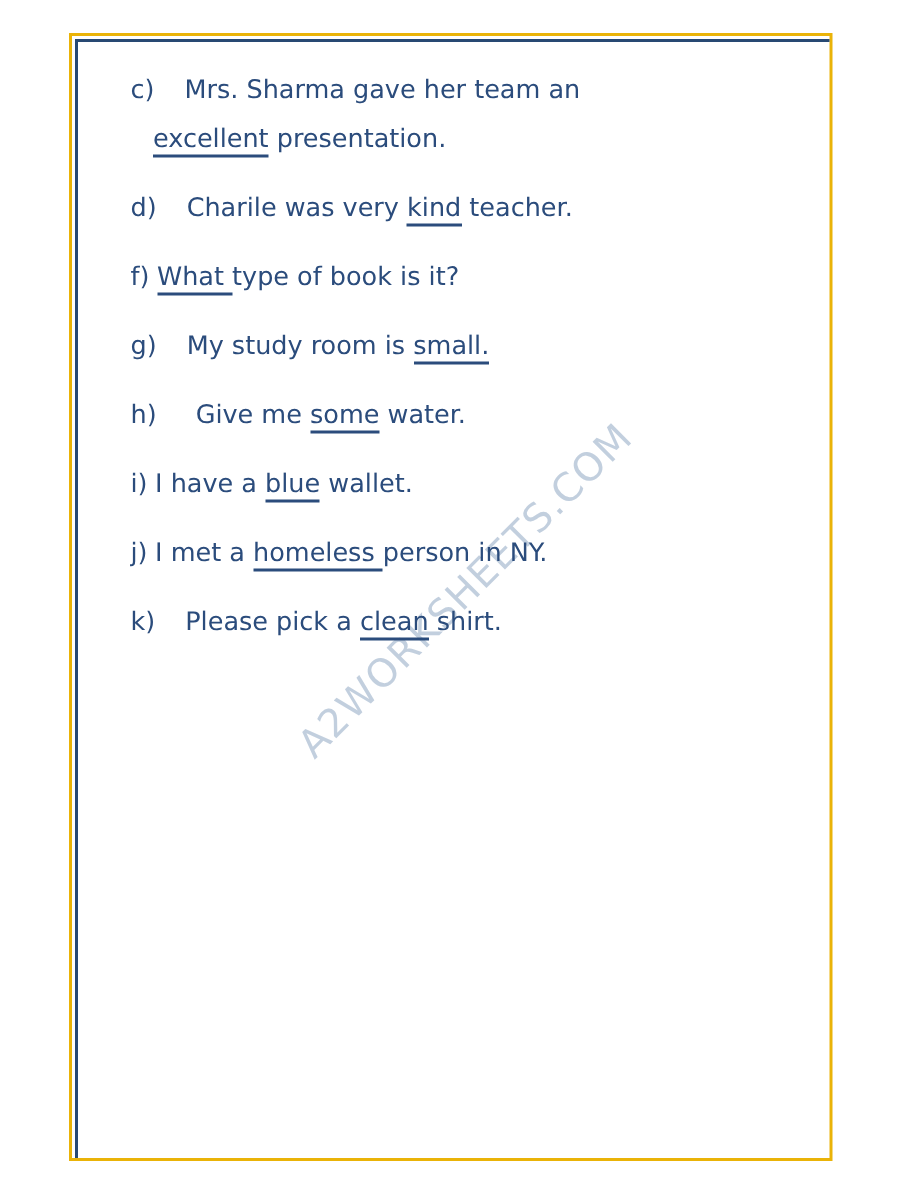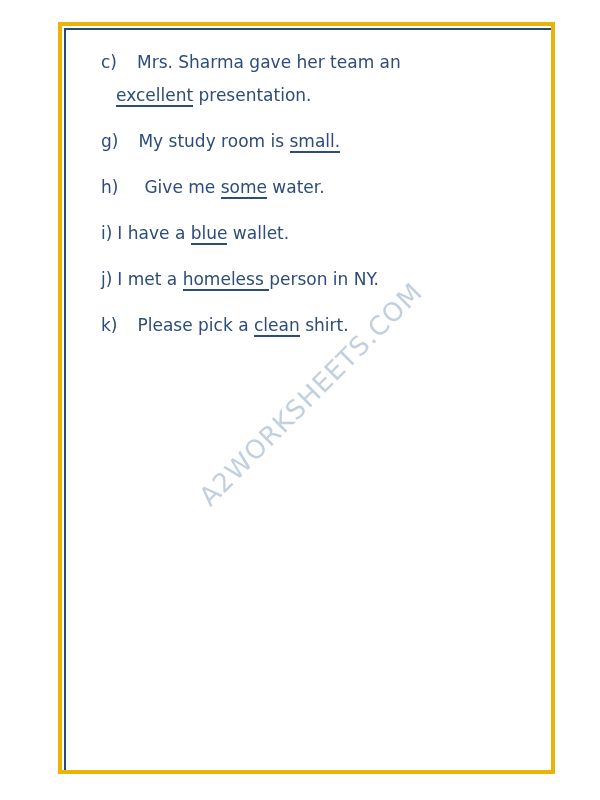--- a/index.html
+++ b/index.html
@@ -16,23 +16,22 @@
     width: 600px;
     height: 800px;
     background: #ffffff;
   }
   .frame {
     position: absolute;
     left: 46px;
     top: 22px;
     right: 45px;
     bottom: 26px;
-    border: 4px solid #eab308;
+    border: 2px solid #eab308;
     box-sizing: border-box;
-    margin-left: 12px;
   }
   
   .frame-inner {
     position: absolute;
     left: 2px;
     top: 2px;
     right: 0;
     bottom: 0;
     border-top: 2px solid #284973;
     border-left: 2px solid #284973;
@@ -81,20 +80,22 @@
 </head>
 <body>
 
 <div class="page">
   <div class="watermark">A2WORKSHEETS.COM</div>
 
   <div class="frame">
     <div class="frame-inner">
       <div class="sentence-list">
           <p class="gap-wide"><span class="item-label">c)</span><span>Mrs. Sharma gave her team an</span><br><span class="wrap-indent"></span><span class="answer-word">excellent</span><span> presentation.</span></p>
+          <p class="gap-wide"><span class="item-label">d)</span><span>Charile was very </span><span class="answer-word">kind</span><span> teacher.</span></p>
+          <p class="gap-narrow"><span class="item-label">f)</span><span class="answer-word">What&nbsp;</span><span>type of book is it?</span></p>
           <p class="gap-wide"><span class="item-label">g)</span><span>My study room is </span><span class="answer-word">small.</span></p>
           <p class="gap-xwide"><span class="item-label">h)</span><span>Give me </span><span class="answer-word">some</span><span> water.</span></p>
           <p class="gap-narrow"><span class="item-label">i)</span><span>I have a </span><span class="answer-word">blue</span><span> wallet.</span></p>
           <p class="gap-narrow"><span class="item-label">j)</span><span>I met a </span><span class="answer-word">homeless&nbsp;</span><span>person in NY.</span></p>
           <p class="gap-wide"><span class="item-label">k)</span><span>Please pick a </span><span class="answer-word">clean</span><span> shirt.</span></p>
         </div>
     </div>
   </div>
 </div>
 

